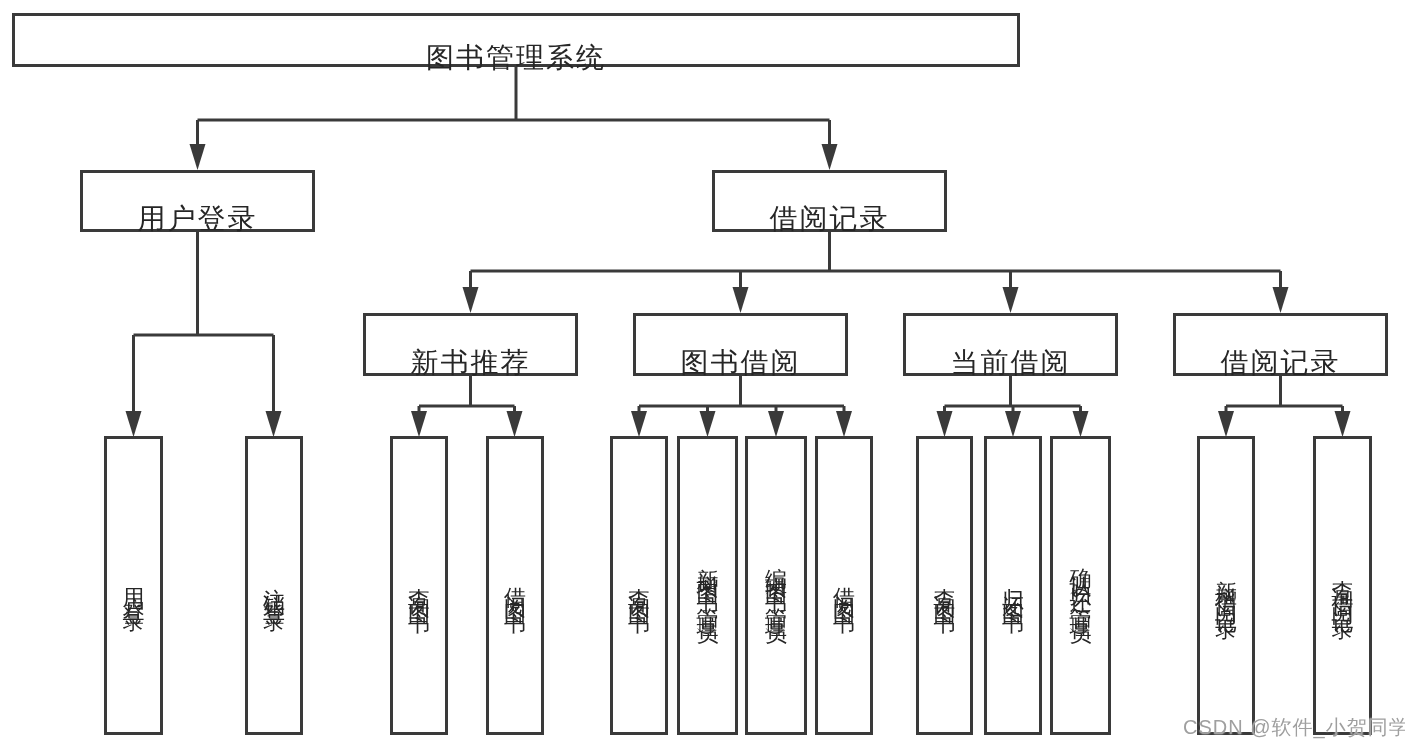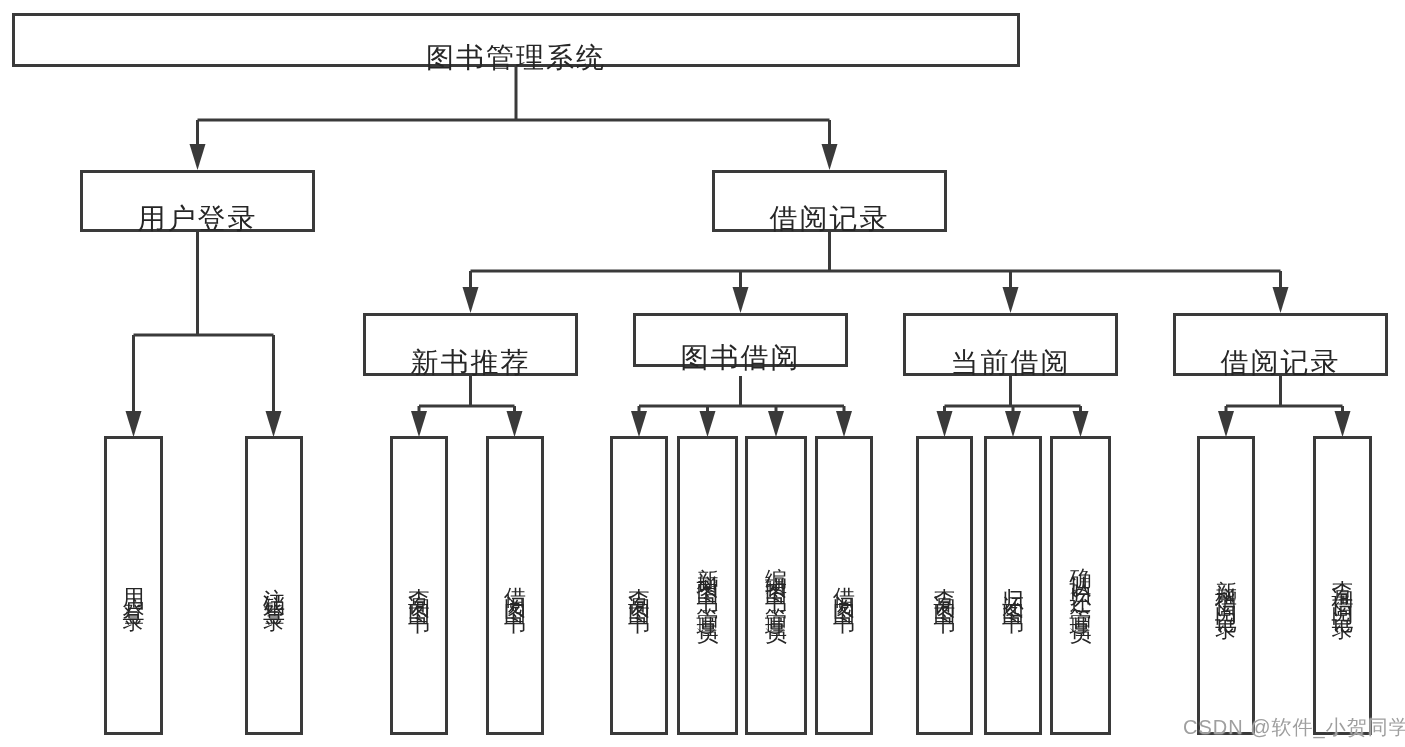--- a/index.html
+++ b/index.html
@@ -143,21 +143,21 @@
   <div class="node h" style="left:80px;top:170px;width:235px;height:62px">
     <span>用户登录</span>
   </div>
   <div class="node h" style="left:712px;top:170px;width:235px;height:62px">
     <span>借阅记录</span>
   </div>
 
   <div class="node h" style="left:363px;top:313px;width:215px;height:63px">
     <span>新书推荐</span>
   </div>
-  <div class="node h" style="left:633px;top:313px;width:215px;height:54px">
+  <div class="node h" style="left:633px;top:313px;width:215px;height:63px">
     <span>图书借阅</span>
   </div>
   <div class="node h" style="left:903px;top:313px;width:215px;height:63px">
     <span>当前借阅</span>
   </div>
   <div class="node h" style="left:1173px;top:313px;width:215px;height:63px">
     <span>借阅记录</span>
   </div>
 
   <div class="node v" style="left:104px;top:436px;width:59px;height:299px">

